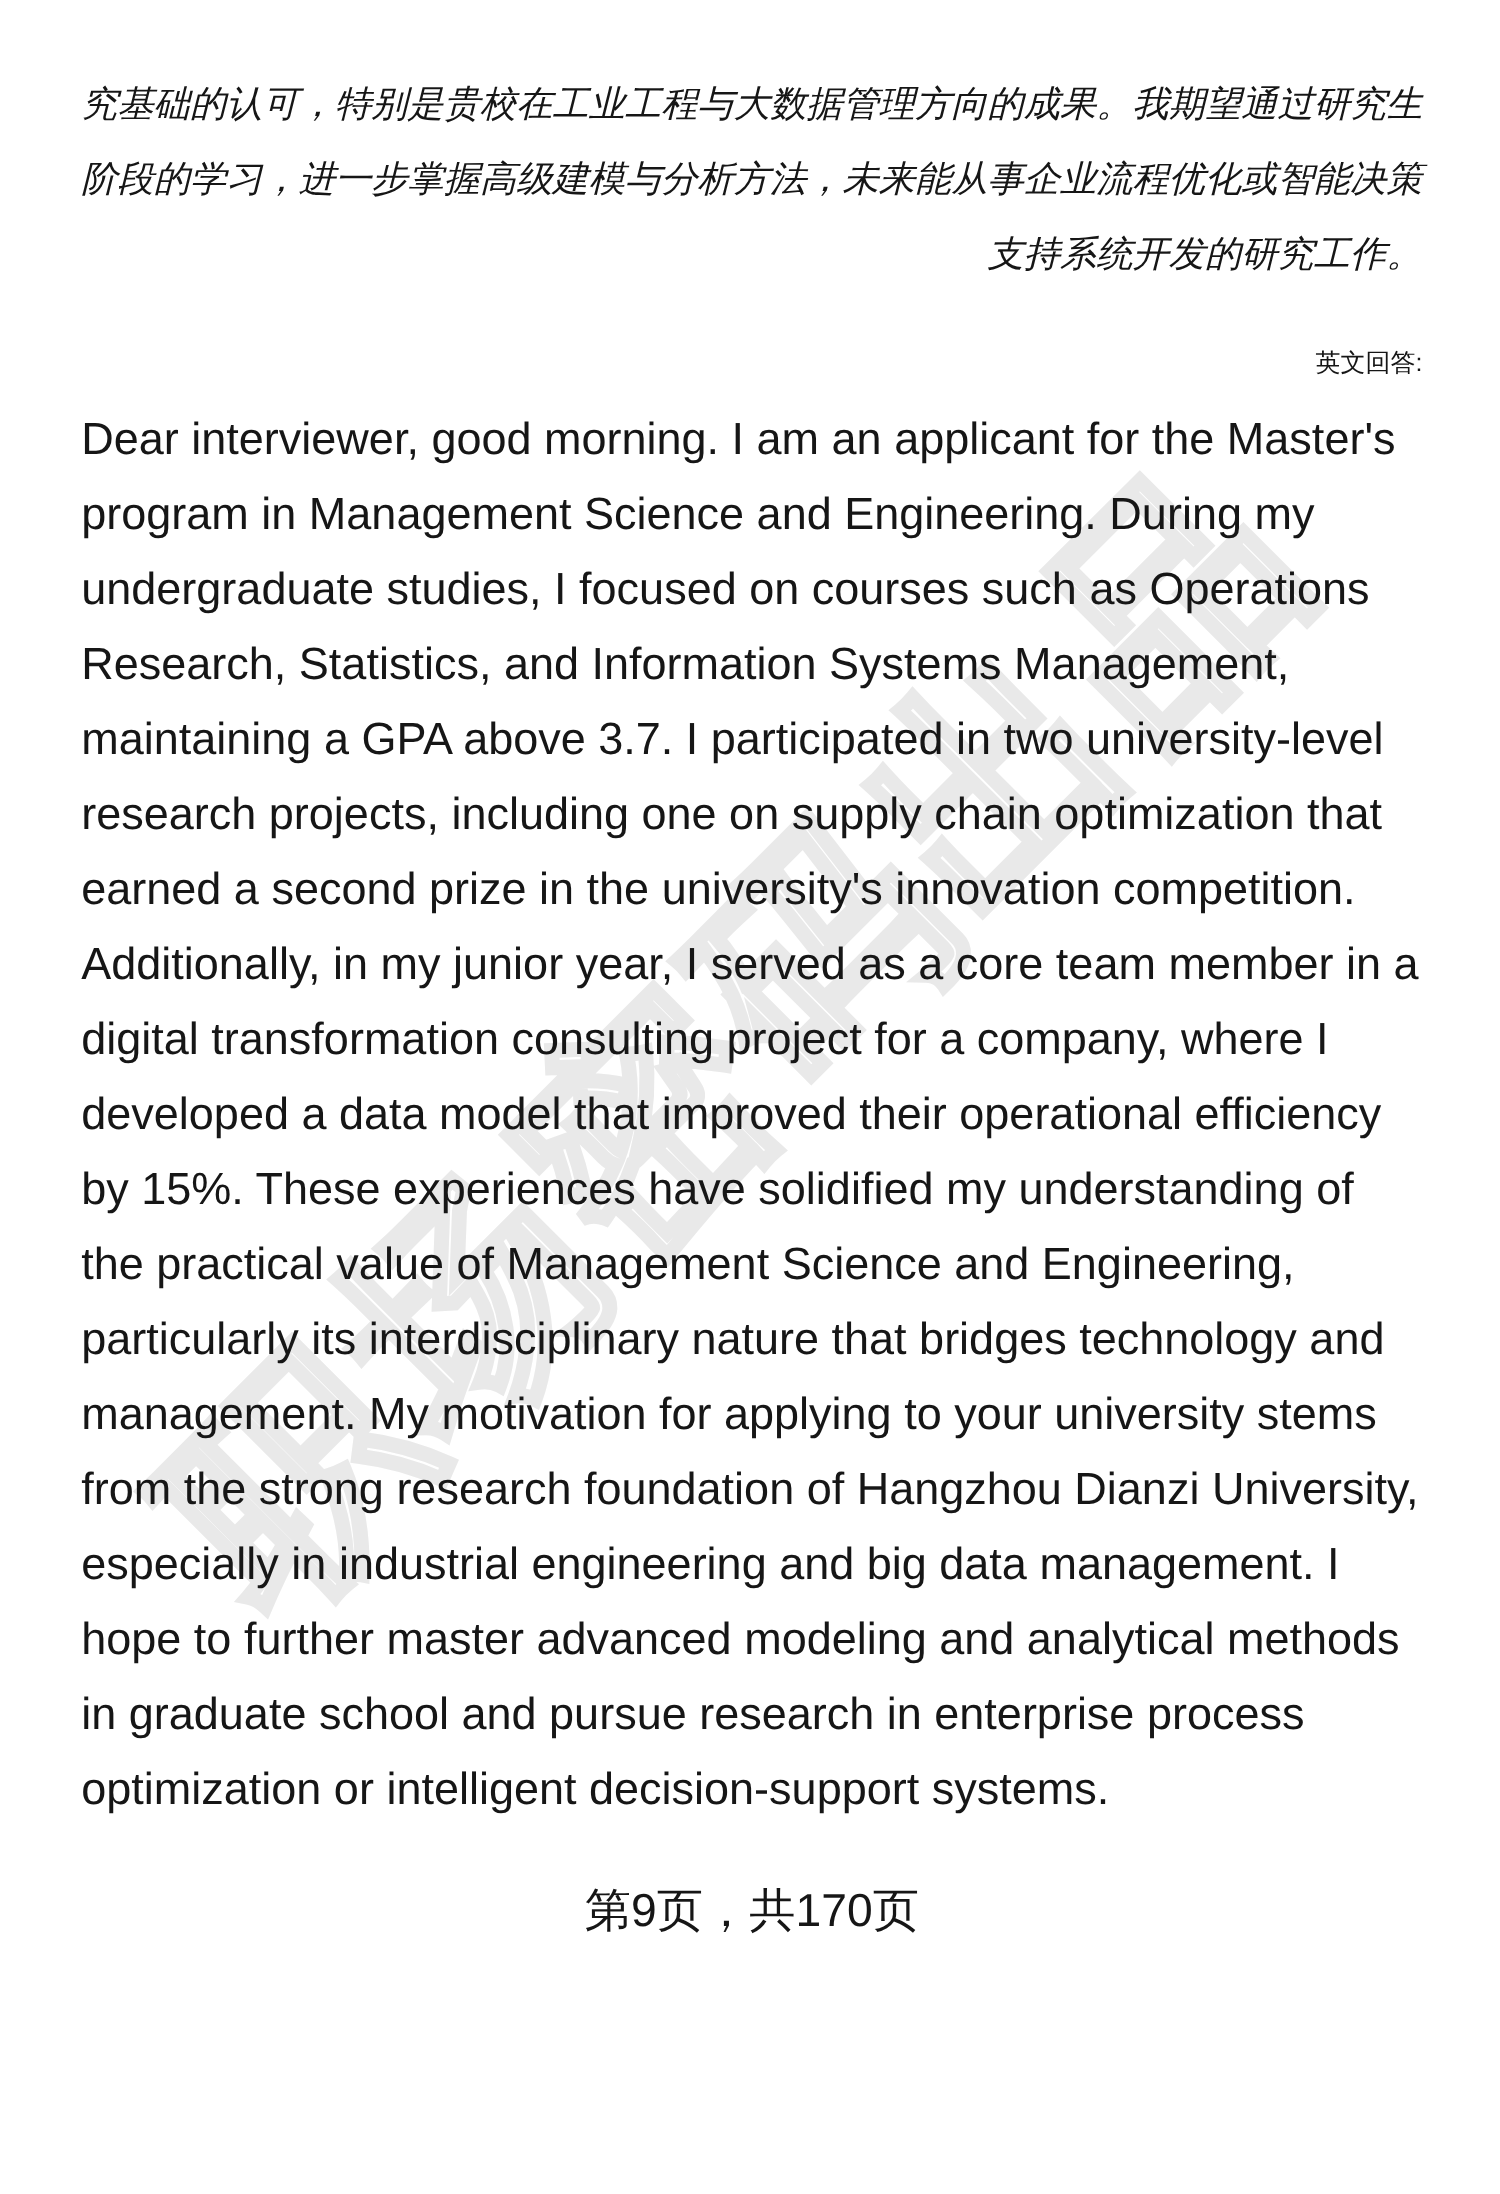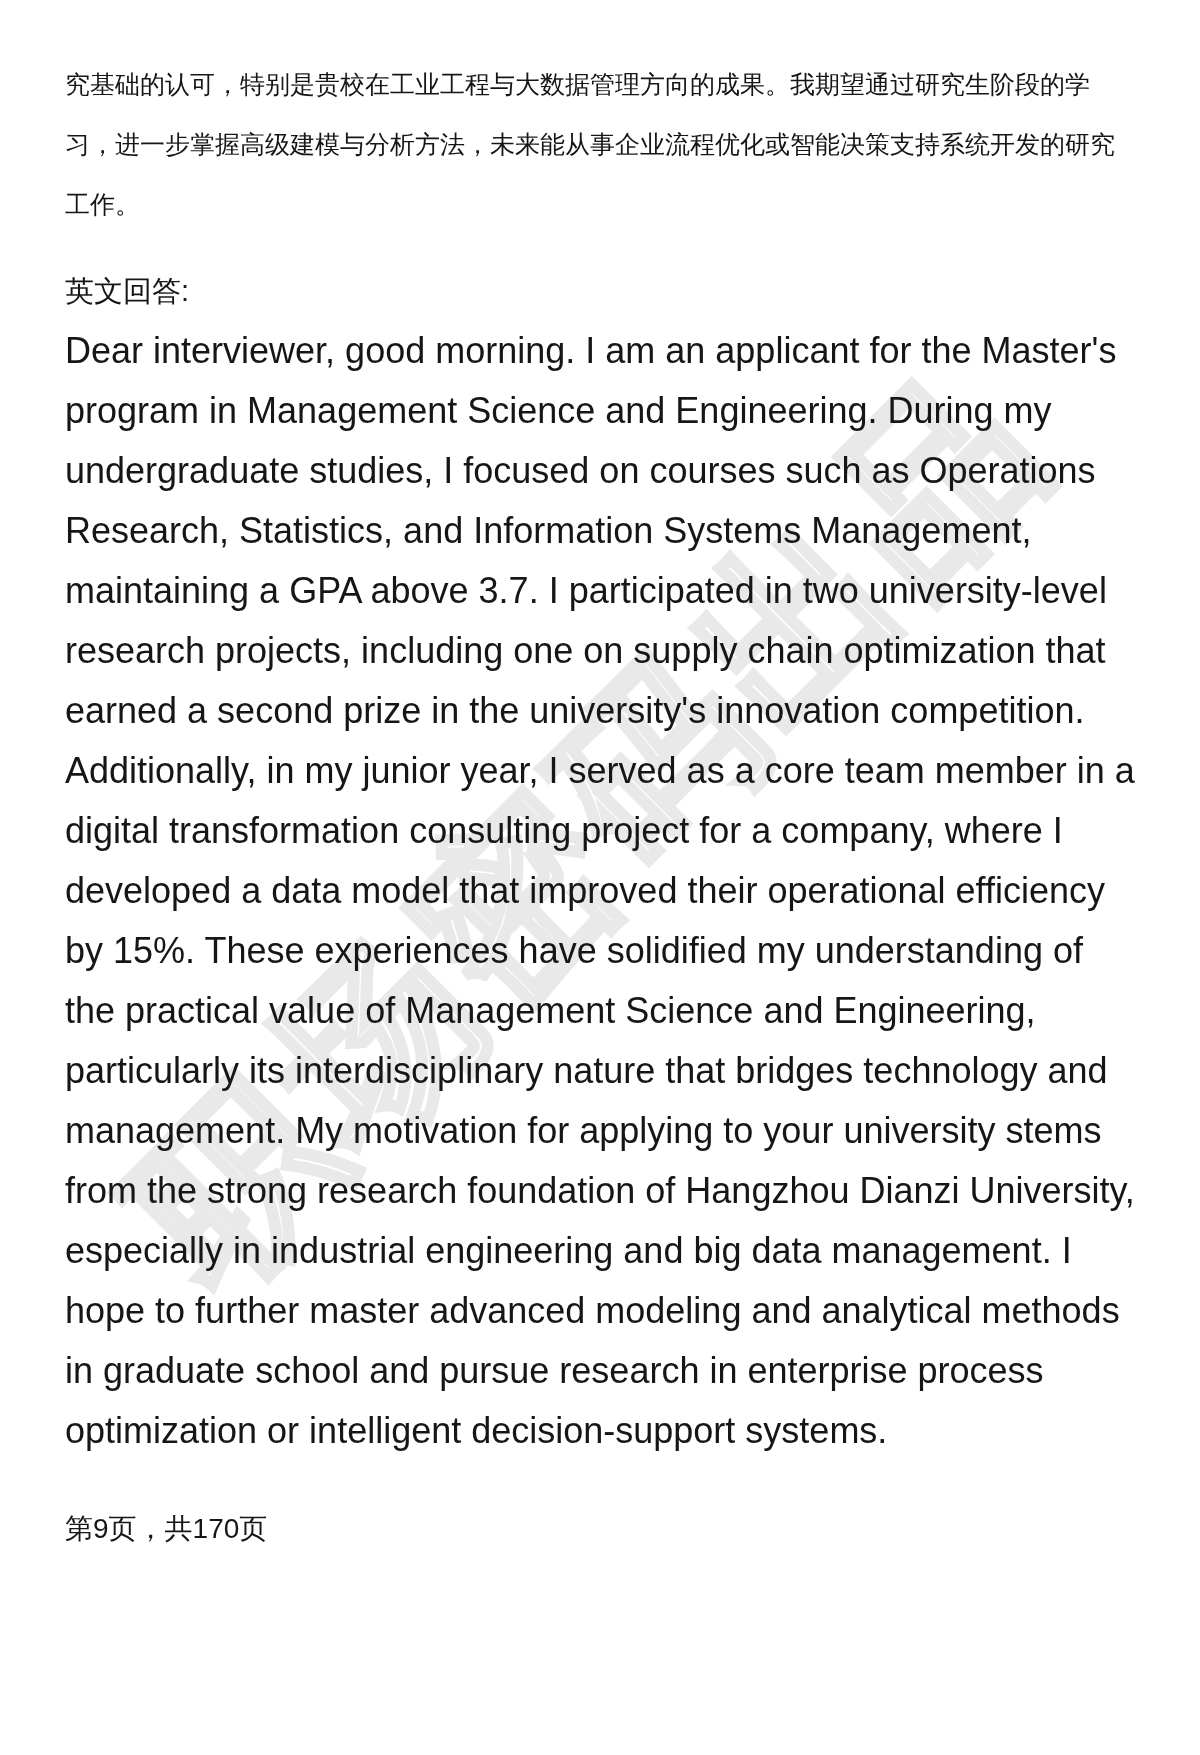--- a/index.html
+++ b/index.html
@@ -38,49 +38,51 @@
     z-index: 0;
     user-select: none;
     pointer-events: none;
   }
   .content {
     position: relative;
     z-index: 1;
     padding: 54px 62px 0 65px;
   }
   .para-cn {
-    font-size: 25px;
+    font-size: 29px;
     line-height: 60px;
     margin: 0;
-    text-align: left;
+    text-align: right;
     word-break: break-all;
+    font-style: italic;
   }
   .para-cn.first {
     margin-bottom: 27px;
   }
   .answer-label {
-    font-size: 29px;
+    font-size: 20px;
     line-height: 60px;
     margin: 0;
+    text-align: right;
   }
   .para-en {
     font-size: 36px;
     line-height: 60px;
     margin: 0 0 38px 0;
     text-align: left;
   }
   .para-cn.tips {
     margin: 0;
   }
   .footer {
     position: relative;
     z-index: 1;
-    font-size: 28px;
+    font-size: 37px;
     line-height: 60px;
-    text-align: left;
+    text-align: center;
     margin: 0 62px 0 65px;
   }
 </style>
 </head>
 <body>
 
 <div class="page">
 
   <div class="watermark">职场密码出品</div>
 

